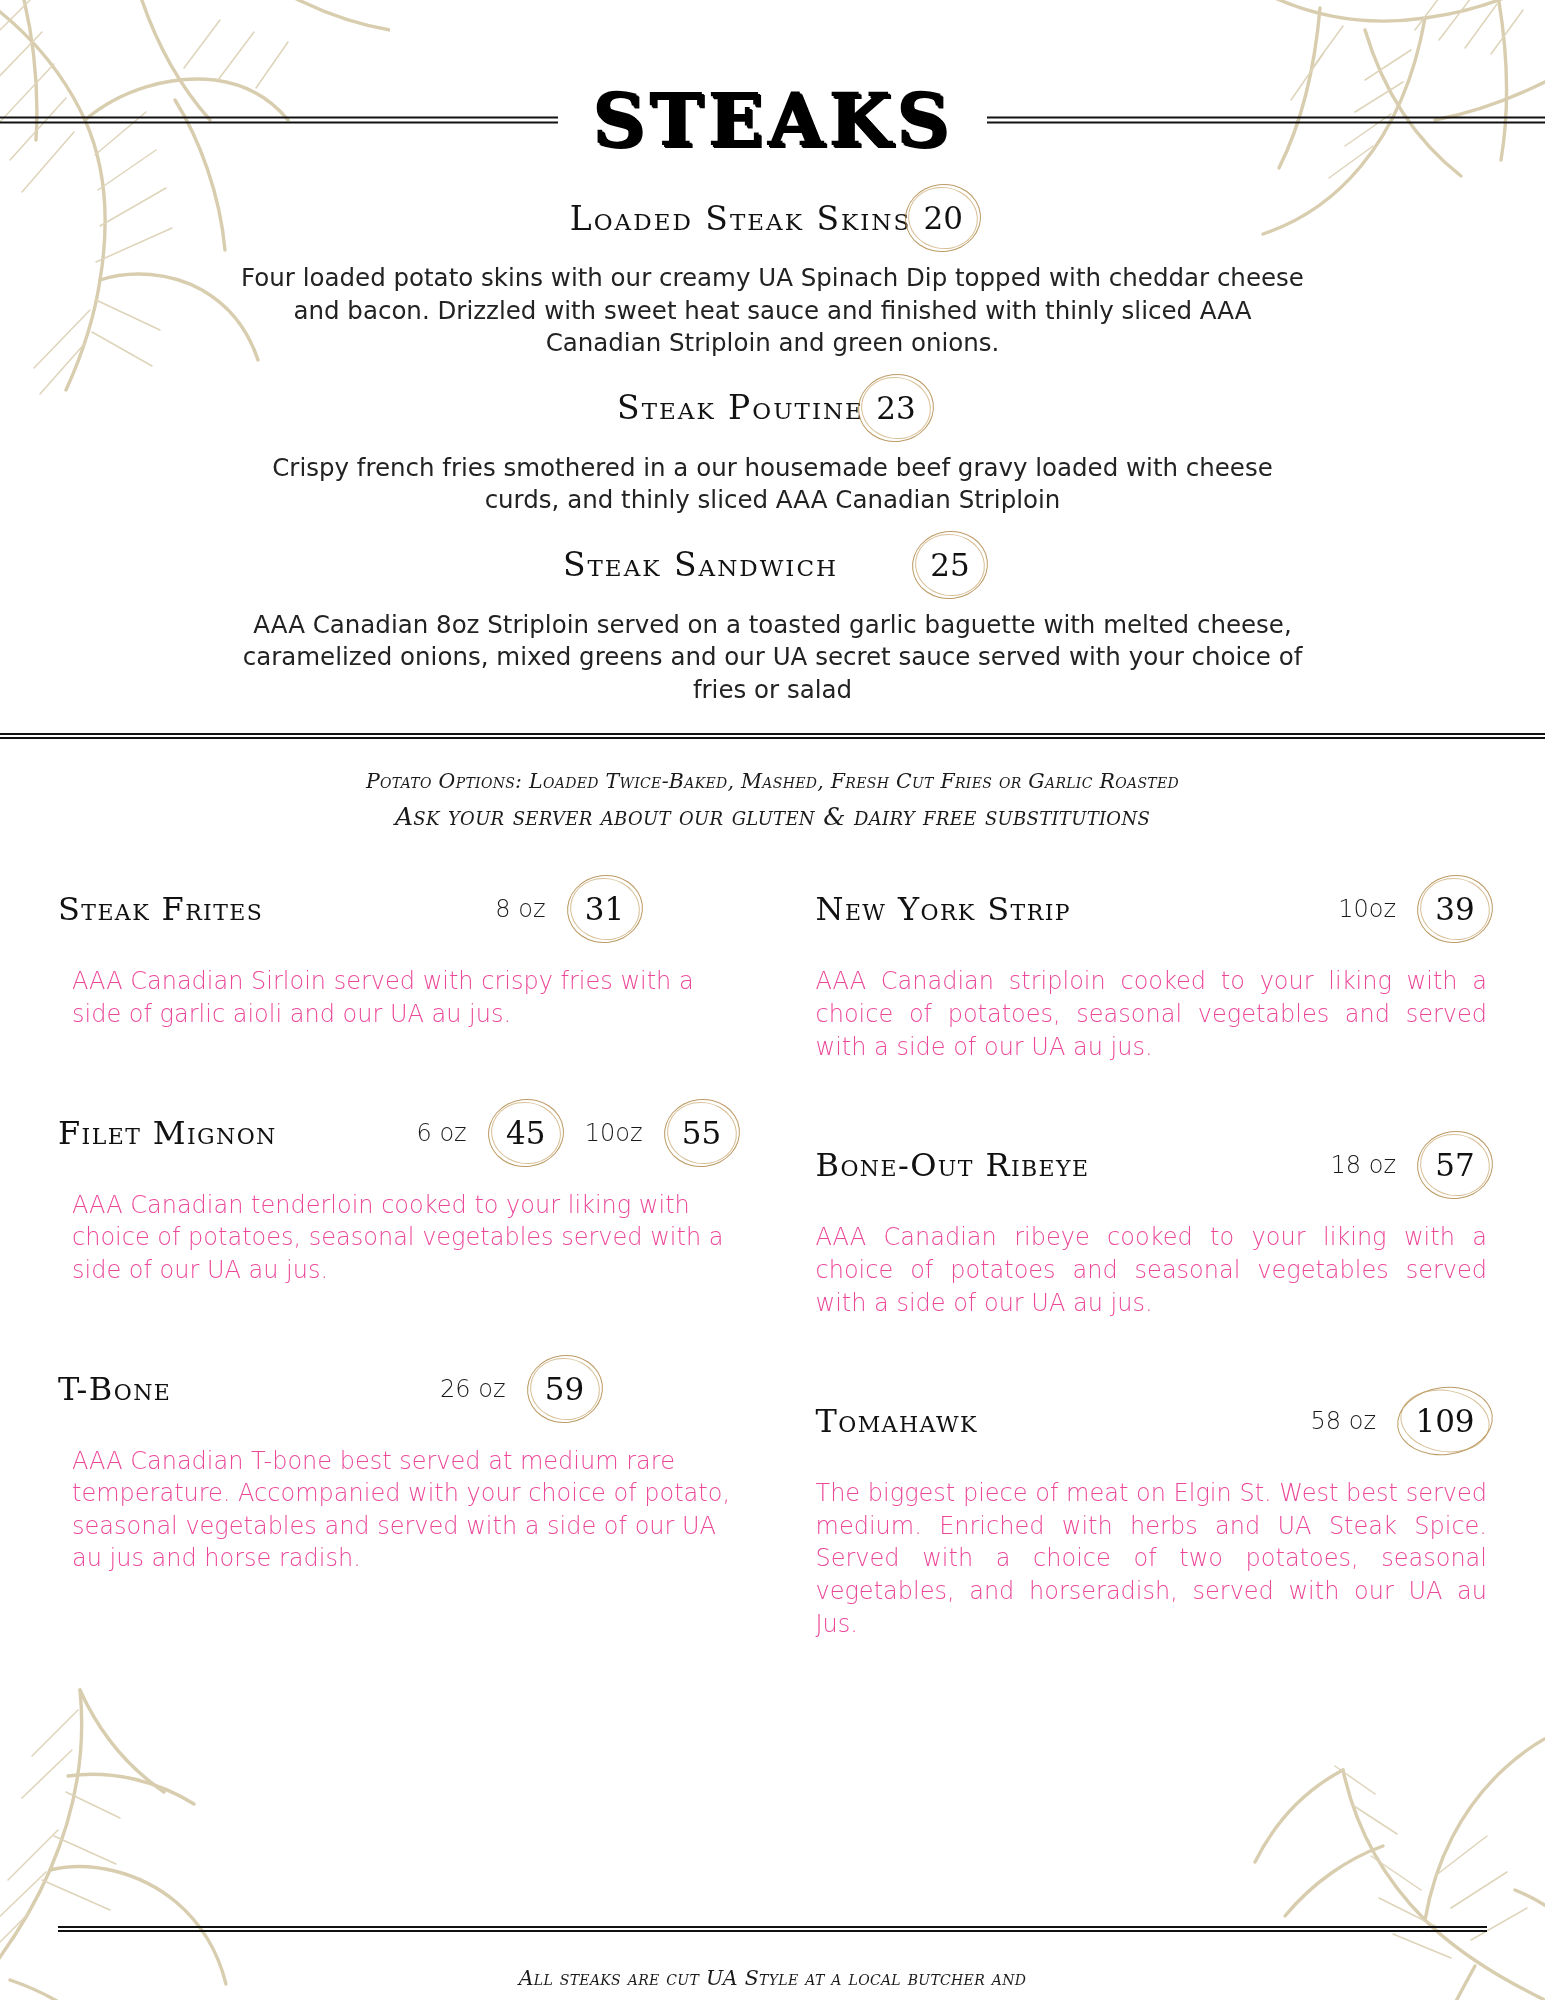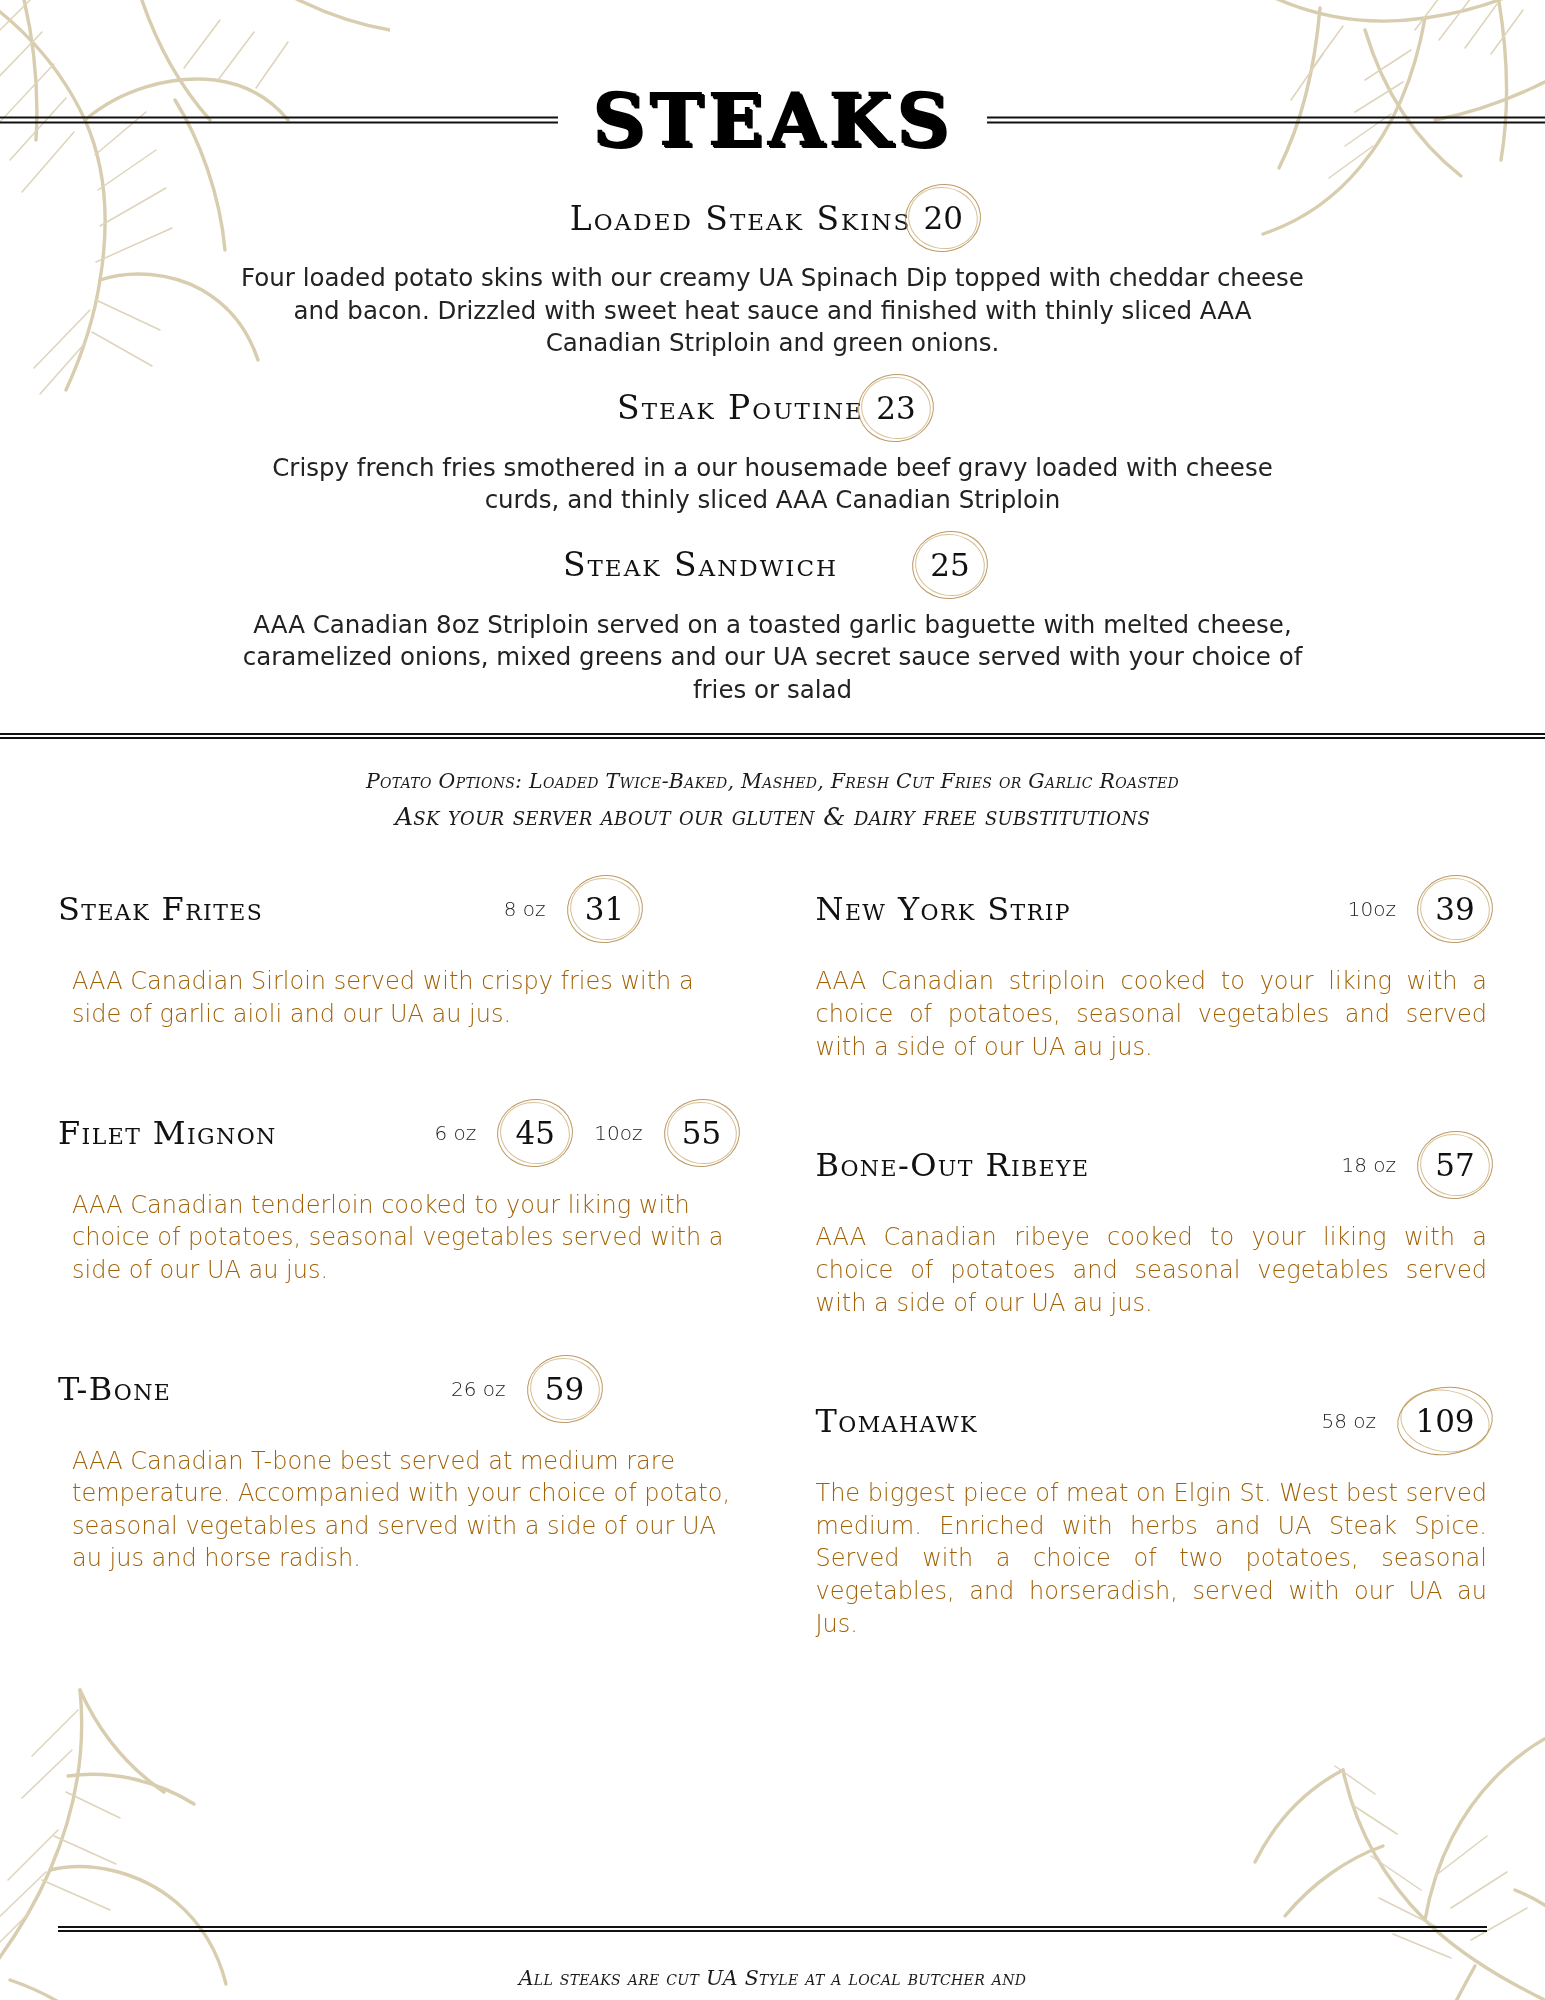--- a/index.html
+++ b/index.html
@@ -123,21 +123,21 @@
     border: 1.2px solid #c6a469;
     border-radius: 50%;
     transform: rotate(9deg);
     opacity: .7;
   }
   .price-bubble .val { position: relative; z-index: 1; }
   .price-bubble.wide { min-width: 84px; }
 
   .oz {
     font-family: "DejaVu Sans", sans-serif;
-    font-size: 20px;
+    font-size: 24px;
     font-weight: 300;
     color: #1b1b1b;
     white-space: nowrap;
   }
 
   
   .rule-dbl-plain {
     border-top: 2px solid #111;
     border-bottom: 2px solid #111;
     height: 6px;
@@ -188,21 +188,21 @@
     font-variant: small-caps;
     text-transform: capitalize;
     color: #111;
     white-space: nowrap;
   }
   .dish-head .spacer { flex: 1 1 auto; }
   .dish-desc {
     font-family: "DejaVu Sans", sans-serif;
     font-size: 24px;
     line-height: 1.36;
-    color: #a16207;
+    color: #ec4899;
     font-weight: 300;
     text-align: left;
     padding-left: 14px;
   }
   .col-right .dish-desc { text-align: justify; padding-left: 4px; }
   .col-right .dish-head { padding-left: 4px; }
 
   
   .footer {
     position: absolute;

